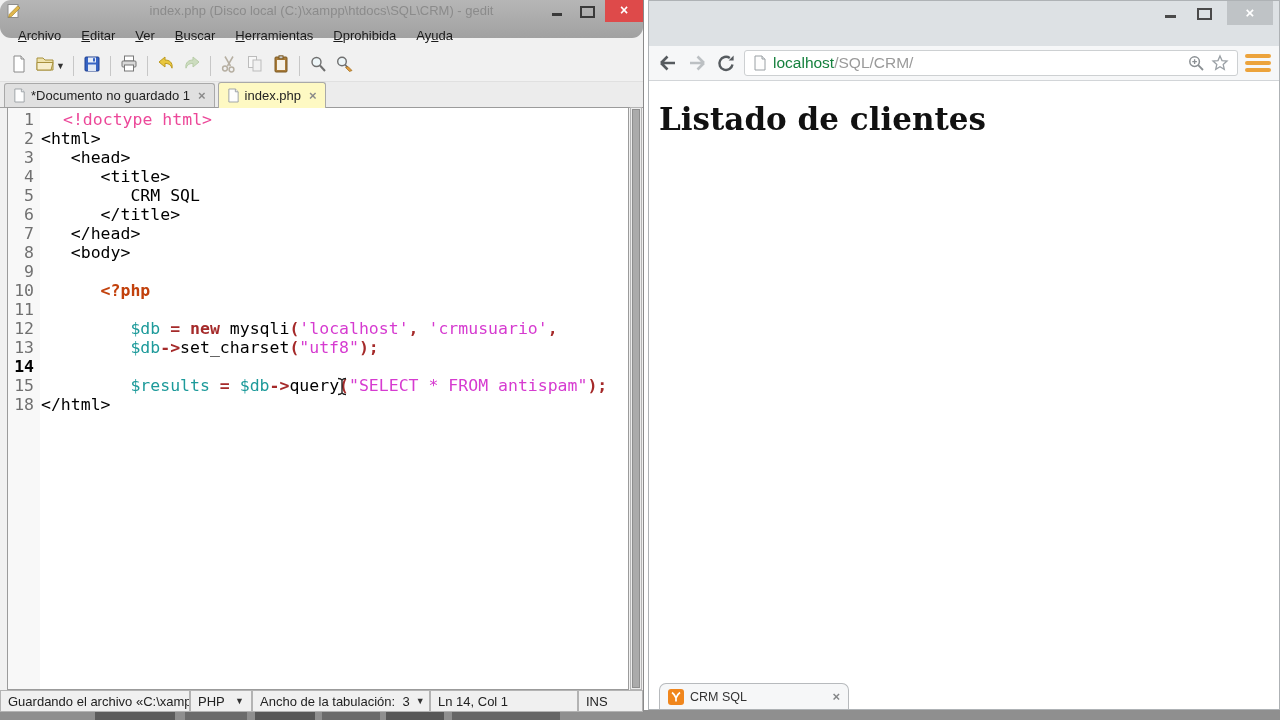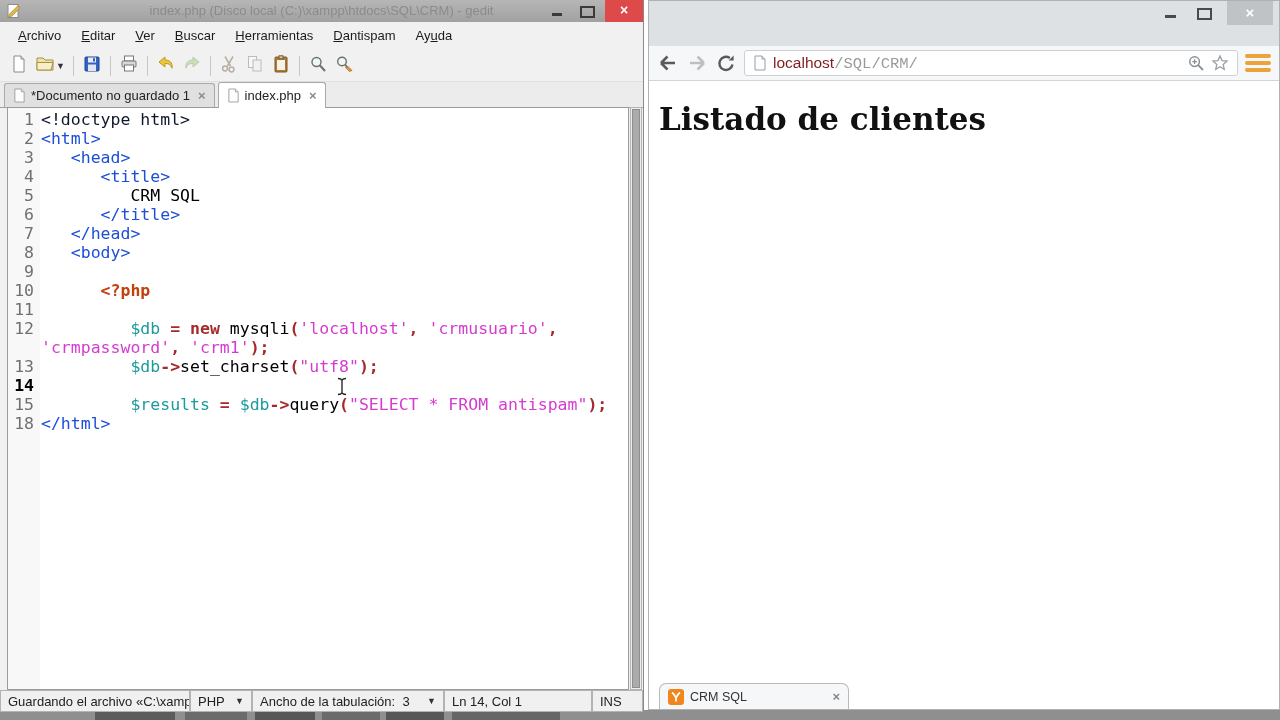--- a/index.html
+++ b/index.html
@@ -3,21 +3,21 @@
 <meta charset="utf-8">
 <style>
   html,body{margin:0;padding:0;width:1280px;height:720px;overflow:hidden;background:#fff;
     font-family:"Liberation Sans",sans-serif;-webkit-font-smoothing:antialiased;}
   
   #desktop-strip{position:absolute;left:0;top:710px;width:1280px;height:10px;background:#8f8f8f;z-index:0;}
   #desktop-strip .bgbox{position:absolute;top:0;height:10px;}
   
   #gedit{position:absolute;left:0;top:0;width:643px;height:712px;background:#f1f1f1;
     border-right:1px solid #8a8a8a;z-index:2;}
-  #g-titlebar{position:absolute;left:0;top:0;right:0;height:22px;background:linear-gradient(#b6b6b6,#a1a1a1);}
+  #g-titlebar{position:absolute;left:0;top:0;right:0;height:38px;background:linear-gradient(#b6b6b6,#a1a1a1);border-radius:11px;}
   #g-titlebar .app-icon{position:absolute;left:6px;top:3px;width:16px;height:16px;}
   #g-wtitle{position:absolute;left:0;right:0;top:0;line-height:22px;text-align:center;
     font-size:13px;color:#8b8b8b;white-space:nowrap;overflow:hidden;}
   #g-watermark{position:absolute;left:26px;top:0;line-height:22px;font-size:13px;font-weight:bold;
     color:#454545;white-space:nowrap;text-shadow:0 1px 1px rgba(255,255,255,.35);}
   .g-btn{position:absolute;top:0;height:22px;text-align:center;}
   #g-min{right:74px;width:24px;}#g-min i{display:block;margin:13px auto 0;width:10px;height:3px;background:#3a3a3a;}
   #g-max{right:44px;width:24px;}#g-max i{display:block;margin:6px auto 0;width:11px;height:8px;border:2px solid #3a3a3a;background:transparent;}
   #g-close{right:0;width:38px;background:#de4a4a;color:#fff;font-size:14px;font-weight:bold;line-height:21px;}
   
@@ -29,49 +29,49 @@
   .tbtn{width:26px;height:24px;display:flex;align-items:center;justify-content:center;}
   .tbtn svg{width:20px;height:20px;}
   .tbtn.dim{opacity:.5;}
   .tcaret{font-size:9px;color:#333;margin:0 3px 0 -2px;}
   .tsep{width:1px;height:20px;background:#c7c7c7;margin:0 5px;}
   
   #g-tabbar{position:absolute;left:0;top:82px;right:0;height:25px;background:#ececec;border-bottom:1px solid #9f9f9f;display:flex;align-items:flex-end;padding-left:4px;}
   .gtab{display:inline-flex;align-items:center;height:23px;padding:0 8px;margin-right:3px;
     border:1px solid #a9a9a9;border-bottom:none;border-radius:3px 3px 0 0;background:#e0e0e0;
     font-size:13px;color:#222;position:relative;}
-  .gtab.active{background:#ffffff;height:25px;z-index:3;margin-bottom:-1px;margin-top:23px;}
+  .gtab.active{background:#fef9c3;height:25px;z-index:3;margin-bottom:-1px;margin-top:23px;}
   .gtab .ticon{width:13px;height:15px;margin-right:5px;}
   .gtab .ticon svg{width:13px;height:15px;}
   .gtab .tclose{margin-left:8px;color:#8a8a8a;font-weight:bold;font-size:13px;line-height:13px;}
   
   #g-textarea{position:absolute;left:7px;top:107px;width:620px;height:581px;background:#fff;
     border:1px solid #9b9b9b;overflow:hidden;
     font-family:"DejaVu Sans Mono",monospace;font-size:16.5px;line-height:19px;}
   #g-gutterbg{position:absolute;left:0;top:0;bottom:0;width:32px;background:#f8f8f8;}
   #code-rows{position:absolute;left:0;top:2px;right:0;}
   .crow{display:flex;height:19px;white-space:pre;}
   .lnum{width:26px;min-width:26px;text-align:right;padding-right:6px;color:#707070;}
   .lnum.cur{color:#000;font-weight:bold;}
   .ltext{padding-left:1px;color:#000;}
   .tk-pln{color:#000;}
-  .tk-tag{color:#1d4ed8;}
+  .tk-tag{color:#000000;}
   .tk-var{color:#1d9a9a;}
-  .tk-doc{color:#0f172a;}
+  .tk-doc{color:#ec4899;margin-left:22px;}
   .tk-kw{color:#a52a2a;font-weight:bold;}
   .tk-php{color:#c2410c;font-weight:bold;}
   .tk-str{color:#d63bd0;}
   #g-scrollbar{position:absolute;left:630px;top:107px;width:12px;height:583px;background:#ededed;border:1px solid #b5b5b5;box-sizing:border-box;}
   #g-scrollthumb{position:absolute;left:1px;right:1px;top:1px;bottom:1px;background:#ababab;border:1px solid #8e8e8e;}
   
   #g-statusbar{position:absolute;left:0;top:690px;right:0;height:22px;display:flex;font-size:13px;color:#222;}
   .seg{border:1px solid #b3b3b3;background:#f0f0f0;display:flex;align-items:center;padding:0 7px;box-sizing:border-box;white-space:nowrap;overflow:hidden;}
   .seg .dcaret{font-size:9px;margin-left:6px;color:#333;}
   #seg-msg{width:190px;}#seg-lang{width:62px;justify-content:space-between;}
-  #seg-tab{width:192px;justify-content:space-between;text-align:center;}#seg-pos{width:148px;}#seg-ins{flex:1;}
+  #seg-tab{width:178px;justify-content:space-between;text-align:center;}#seg-pos{width:148px;}#seg-ins{flex:1;}
   
   #ibeam{position:absolute;left:336px;top:377px;width:12px;height:19px;z-index:5;}
   
   #browser{position:absolute;left:648px;top:0;width:630px;height:708px;background:#fff;border:1px solid #aeb2b5;z-index:2;}
   #b-strip{position:absolute;left:0;top:0;right:0;height:45px;background:#dde1e4;}
   .b-btn{position:absolute;top:0;height:24px;}
   #b-min{right:96px;width:26px;}#b-min i{display:block;margin:14px auto 0;width:11px;height:3px;background:#4a4a4a;}
   #b-max{right:62px;width:26px;}#b-max i{display:block;margin:7px auto 0;width:11px;height:8px;border:2px solid #4a4a4a;}
   #b-close{right:6px;width:46px;background:#bfc3c6;color:#fff;text-align:center;font-size:15px;font-weight:bold;line-height:24px;}
   .btab{position:absolute;bottom:0;height:26px;display:flex;align-items:center;padding:0 8px;box-sizing:border-box;
@@ -83,21 +83,21 @@
   .btab .blabel{flex:1;min-width:0;overflow:hidden;white-space:nowrap;}
   .btab .bclose{margin-left:6px;color:#848688;font-weight:bold;font-size:13px;flex:none;}
   #b-newtab{position:absolute;left:397px;bottom:4px;width:34px;height:20px;background:#e3e6e9;border:1px solid #c3c7ca;border-radius:6px 6px 0 0;border-bottom:none;}
   #b-toolbar{position:absolute;left:0;top:45px;right:0;height:34px;background:#f6f7f8;border-bottom:1px solid #d2d5d8;
     display:flex;align-items:center;padding:0 8px;gap:7px;}
   .nav-ic{width:22px;height:22px;}.nav-ic svg{width:22px;height:22px;}
   #b-addressbar{flex:1;height:26px;background:#fff;border:1px solid #cdd0d2;border-radius:3px;
     display:flex;align-items:center;padding:0 8px;gap:6px;box-sizing:border-box;}
   #b-addressbar .pgic{width:14px;height:16px;}#b-addressbar .pgic svg{width:14px;height:16px;}
   #b-url{font-size:15.5px;white-space:nowrap;flex:1;overflow:hidden;}
-  #b-url .host{color:#7f1d1d;}#b-url .path{color:#9a9a9a;font-family:Liberation Mono, monospace;}
+  #b-url .host{color:#15803d;}#b-url .path{color:#9a9a9a;}
   .ab-ic{width:18px;height:18px;flex:none;}.ab-ic svg{width:18px;height:18px;}
   #b-menu{width:26px;height:22px;display:flex;flex-direction:column;justify-content:center;gap:3px;flex:none;}
   #b-menu i{display:block;height:4px;border-radius:2px;background:#eca33b;}
   #b-content{position:absolute;left:0;top:80px;right:0;bottom:0;background:#fff;overflow:hidden;}
   #b-heading{margin:20px 0 0 10px;font-family:"DejaVu Serif",serif;font-weight:bold;font-size:31px;color:#111;}
 </style>
 </head>
 <body>
 
 <div id="desktop-strip">
@@ -123,21 +123,21 @@
         <i></i>
       </div>
     <div class="g-btn" id="g-close">×</div>
   </div>
   <div id="g-menubar">
       <span class="menu-item"><span class="mn">A</span><span>rchivo</span></span>
       <span class="menu-item"><span class="mn">E</span><span>ditar</span></span>
       <span class="menu-item"><span class="mn">V</span><span>er</span></span>
       <span class="menu-item"><span class="mn">B</span><span>uscar</span></span>
       <span class="menu-item"><span class="mn">H</span><span>erramientas</span></span>
-      <span class="menu-item"><span class="mn">D</span><span>antispam</span></span>
+      <span class="menu-item"><span class="mn">D</span><span>prohibida</span></span>
       <span class="menu-item"><span>Ay</span><span class="mn">u</span><span>da</span></span>
     </div>
   <div id="g-toolbar">
       <span class="tbtn">
         <span><svg viewBox="0 0 20 20">
             <path d="M5 2h7l3 3v13H5z" fill="#fff" stroke="#8a8a8a"></path>
             <path d="M12 2v3h3" fill="#e8e8e8" stroke="#8a8a8a"></path>
           </svg></span>
       </span>
       <span class="tbtn">
@@ -237,21 +237,20 @@
         <div class="crow"><span class="lnum">3</span><span class="ltext"><span class="tk-pln">   </span><span class="tk-tag">&lt;head&gt;</span></span></div>
         <div class="crow"><span class="lnum">4</span><span class="ltext"><span class="tk-pln">      </span><span class="tk-tag">&lt;title&gt;</span></span></div>
         <div class="crow"><span class="lnum">5</span><span class="ltext"><span class="tk-pln">         CRM SQL</span></span></div>
         <div class="crow"><span class="lnum">6</span><span class="ltext"><span class="tk-pln">      </span><span class="tk-tag">&lt;/title&gt;</span></span></div>
         <div class="crow"><span class="lnum">7</span><span class="ltext"><span class="tk-pln">   </span><span class="tk-tag">&lt;/head&gt;</span></span></div>
         <div class="crow"><span class="lnum">8</span><span class="ltext"><span class="tk-pln">   </span><span class="tk-tag">&lt;body&gt;</span></span></div>
         <div class="crow"><span class="lnum">9</span></div>
         <div class="crow"><span class="lnum">10</span><span class="ltext"><span class="tk-pln">      </span><span class="tk-php">&lt;?php</span></span></div>
         <div class="crow"><span class="lnum">11</span><span class="ltext"></span></div>
         <div class="crow"><span class="lnum">12</span><span class="ltext"><span class="tk-pln">         </span><span class="tk-var">$db</span><span class="tk-pln"> </span><span class="tk-kw">=</span><span class="tk-pln"> </span><span class="tk-kw">new</span><span class="tk-pln"> mysqli</span><span class="tk-kw">(</span><span class="tk-str">'localhost'</span><span class="tk-kw">,</span><span class="tk-pln"> </span><span class="tk-str">'crmusuario'</span><span class="tk-kw">,</span><span class="tk-pln"> </span></span></div>
-        <div class="crow"><span class="lnum"></span><span class="ltext"><span class="tk-str">'crmpassword'</span><span class="tk-kw">,</span><span class="tk-pln"> </span><span class="tk-str">'crm1'</span><span class="tk-kw">);</span></span></div>
         <div class="crow"><span class="lnum">13</span><span class="ltext"><span class="tk-pln">         </span><span class="tk-var">$db</span><span class="tk-kw">-&gt;</span><span class="tk-pln">set_charset</span><span class="tk-kw">(</span><span class="tk-str">"utf8"</span><span class="tk-kw">);</span></span></div>
         <div class="crow"><span class="lnum cur">14</span><span class="ltext"></span></div>
         <div class="crow"><span class="lnum">15</span><span class="ltext"><span class="tk-pln">         </span><span class="tk-var">$results</span><span class="tk-pln"> </span><span class="tk-kw">=</span><span class="tk-pln"> </span><span class="tk-var">$db</span><span class="tk-kw">-&gt;</span><span class="tk-pln">query</span><span class="tk-kw">(</span><span class="tk-str">"SELECT * FROM antispam"</span><span class="tk-kw">);</span></span></div>
         <div class="crow"><span class="lnum">18</span><span class="ltext"><span class="tk-tag">&lt;/html&gt;</span></span></div>
       </div>
   </div>
   <div id="g-scrollbar">
     <div id="g-scrollthumb"></div>
   </div>
   <div id="g-statusbar">

